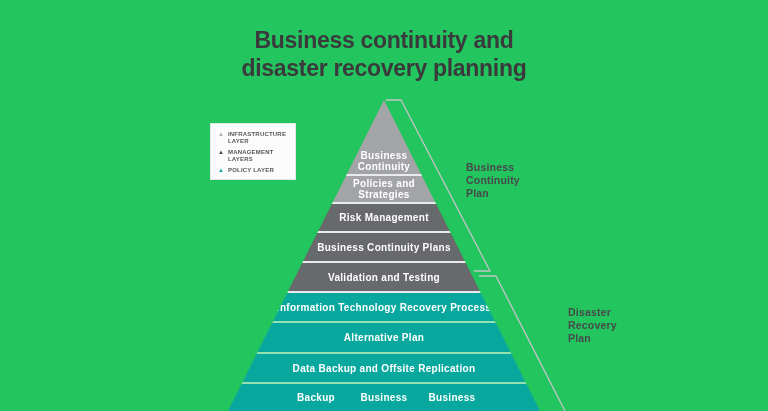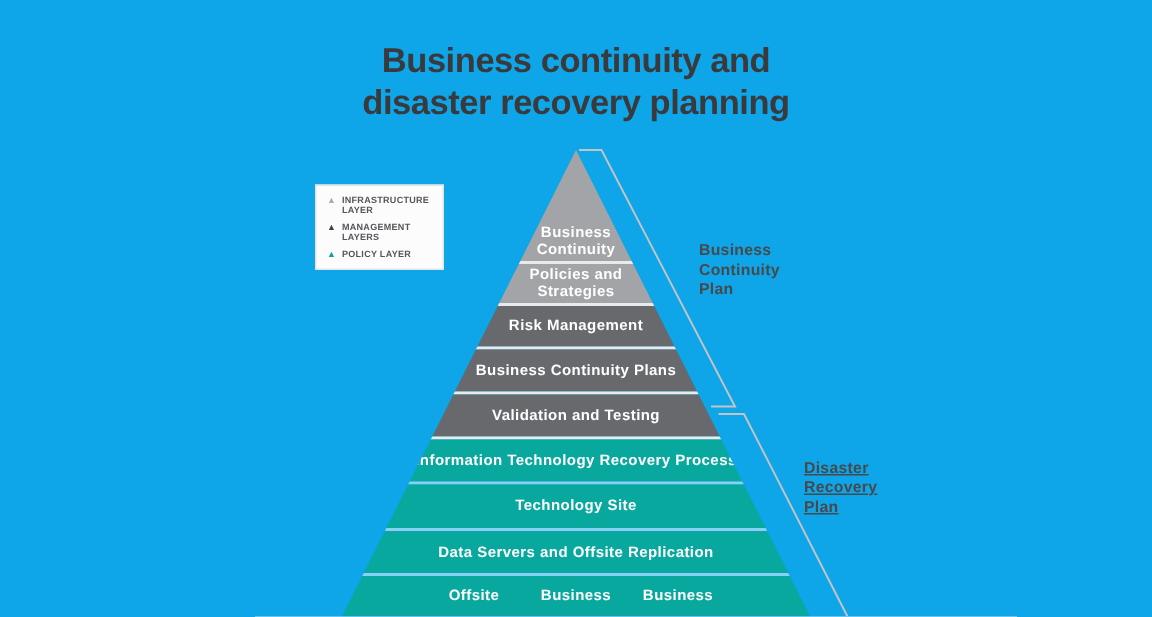--- a/index.html
+++ b/index.html
@@ -1,19 +1,19 @@
 <!DOCTYPE html>
 <html><head>
 <meta charset="utf-8">
 <style>
   html,body{margin:0;padding:0;}
   .canvas{
     position:relative;
     width:768px;height:411px;
-    background:#0ea5e9;
+    background:#22c55e;
     overflow:hidden;
     font-family:"Liberation Sans", sans-serif;
   }
   .title{
     position:absolute;
     left:0; top:26px; width:768px;
     margin:0;
     text-align:center;
     font-size:23px;
     line-height:28px;
@@ -95,21 +95,21 @@
   .annotation{
     position:absolute;
     font-size:10.5px;
     line-height:13px;
     font-weight:bold;
     color:#48494b;
     letter-spacing:0.2px;
     white-space:pre-line;
   }
   .bcp{left:466px;top:161px;}
-  .drp{left:536px;top:306px;text-decoration:underline;}
+  .drp{left:568px;top:306px;}
 </style>
 </head>
 <body>
 
 <div class="canvas">
 
   <h1 class="title">Business continuity and
 disaster recovery planning</h1>
 
   <div class="legend">
@@ -137,26 +137,26 @@
 Strategies</div>
     <div class="sep"></div>
     <div class="layer tier-dark h27">Risk Management</div>
     <div class="sep"></div>
     <div class="layer tier-dark h28">Business Continuity Plans</div>
     <div class="sep"></div>
     <div class="layer tier-dark h28">Validation and Testing</div>
     <div class="sep"></div>
     <div class="layer tier-teal h28">Information Technology Recovery Process</div>
     <div class="sep sep-teal"></div>
-    <div class="layer tier-teal h29">Technology Site</div>
+    <div class="layer tier-teal h29">Alternative Plan</div>
     <div class="sep sep-teal"></div>
-    <div class="layer tier-teal h28">Data Servers and Offsite Replication</div>
+    <div class="layer tier-teal h28">Data Backup and Offsite Replication</div>
     <div class="sep sep-teal"></div>
     <div class="layer tier-teal h27 layer-base">
-      <span class="base-cell">Offsite</span>
+      <span class="base-cell">Backup</span>
       <span class="base-cell">Business</span>
       <span class="base-cell">Business</span>
     </div>
   </div>
 
   <svg class="brackets" viewBox="0 0 768 411" xmlns="http://www.w3.org/2000/svg">
     <polyline points="386,100 401,100 490,271 474,271"></polyline>
     <polyline points="479,276 496,276 565,411"></polyline>
   </svg>
 

